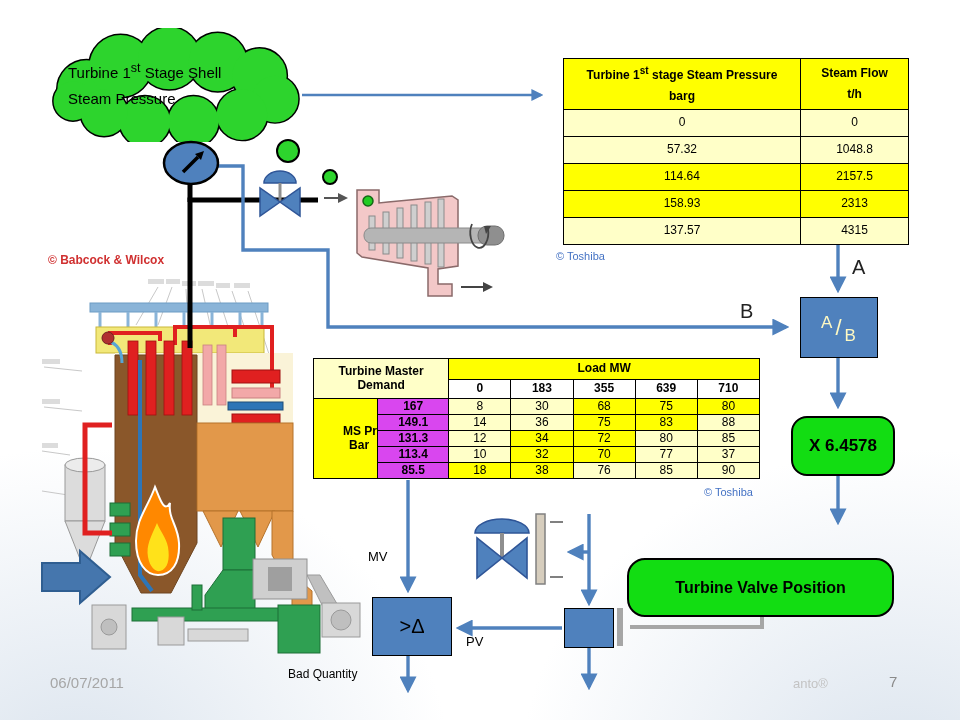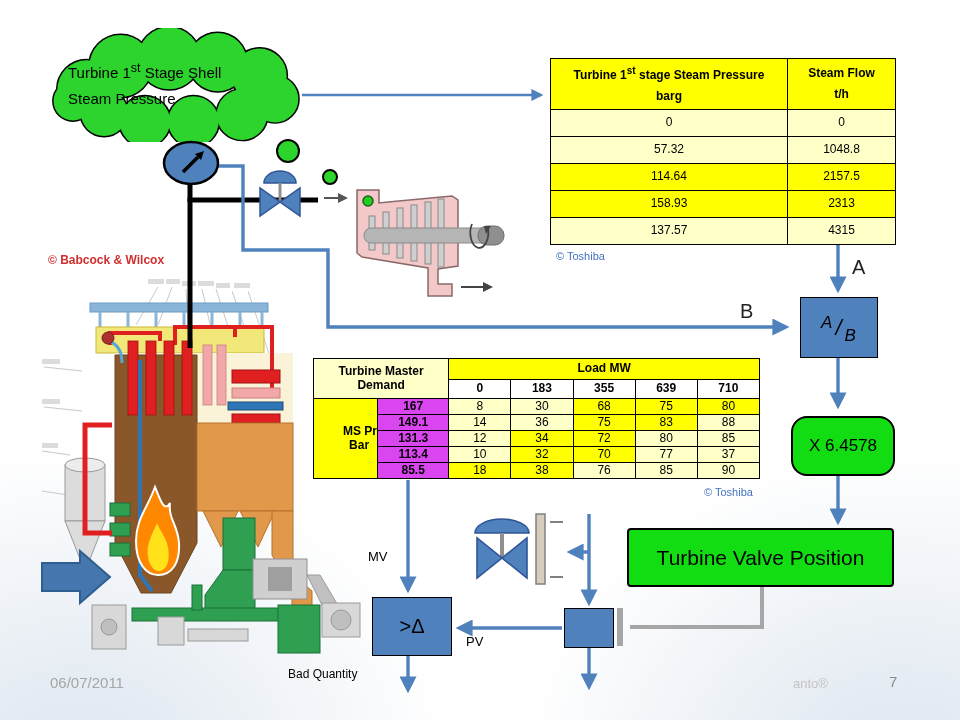--- a/index.html
+++ b/index.html
@@ -26,22 +26,22 @@
   .lt tr.h1 td{height:20px;font-weight:bold;}
   .lt tr.h2 td{height:18px;font-weight:bold;background:#ffffff;}
   .lt td{height:15px;font-size:12px;background:#ffffc8;}
   .lt .corner{background:#ffffc8;font-weight:bold;}
   .lt .loadhdr{background:#ffff00;font-weight:bold;}
   .lt .group{background:#ffff00;font-weight:bold;padding-left:29px;}
   .lt .rowlabel{background:#d946ef;font-weight:bold;}
 
   
   .blue-block{background:#4f81bd;border:1.8px solid #000;display:flex;align-items:center;justify-content:center;}
-  .green-block{background:#12dd12;border:2px solid #000;display:flex;align-items:center;justify-content:center;font-weight:normal;}
-  .divider-text{font-size:17px;color:#000000;letter-spacing:1px;font-style:italic;}
+  .green-block{background:#12dd12;border:2px solid #000;display:flex;align-items:center;justify-content:center;font-weight:bold;}
+  .divider-text{font-size:17px;color:#fef9c3;letter-spacing:1px;}
   .divider-text .num{position:relative;top:-7px;}
   .divider-text .slash{font-size:22px;margin:0 2px;}
   .divider-text .den{position:relative;top:6px;}
 
   .lbl{font-size:13px;color:#000;}
   .biglbl{font-size:20px;color:#222;}
   .credit{font-size:11px;color:#4472c4;}
   .babcock{font-size:12px;color:#d03030;font-weight:bold;}
   .footer{color:#a6a6a6;font-size:15px;}
   .brand{color:#c3c3c3;font-size:13px;}
@@ -276,21 +276,21 @@
       <circle cx="53" cy="21" r="5" fill="#22cc22" stroke="#156615" stroke-width="1.5"></circle>
       <line x1="146" y1="107" x2="170" y2="107" stroke="#444" stroke-width="2"></line>
       <polygon points="178,107 168,102 168,112" fill="#444"></polygon>
     </svg>
   </div>
 
   <div class="abs ui babcock" style="left:48px;top:253px;">© Babcock &amp; Wilcox</div>
   <div class="abs ui credit" style="left:556px;top:250px;">© Toshiba</div>
   <div class="abs ui credit" style="left:704px;top:486px;">© Toshiba</div>
 
-  <table class="pt abs ui" style="left:550px;top:58px;width:345px;">
+  <table class="pt abs ui" style="left:563px;top:58px;width:345px;">
     <colgroup>
         <col style="width:237px">
         <col style="width:108px">
       </colgroup>
     <tbody>
       <tr class="hdr">
         <td>
           <div><span>Turbine 1</span><sup>st</sup><span> stage  Steam Pressure</span></div>
           <div class="unit">barg</div>
         </td>
@@ -398,21 +398,21 @@
   <div class="abs ui biglbl" style="left:740px;top:300px;">B</div>
 
   <div class="abs ui blue-block" style="left:800px;top:297px;width:76px;height:59px;">
     <span class="divider-text">
       <span class="num">A</span><span class="slash">/</span><span class="den">B</span>
     </span>
   </div>
 
   <div class="abs ui green-block" style="left:791px;top:416px;width:100px;height:56px;border-radius:16px;font-size:17px;">X 6.4578</div>
 
-  <div class="abs ui green-block" style="left:627px;top:528px;width:263px;height:55px;border-radius:4px;font-size:21px;">Turbine Valve Position</div>
+  <div class="abs ui green-block" style="left:627px;top:558px;width:263px;height:55px;border-radius:18px;font-size:16px;">Turbine Valve Position</div>
 
   <div class="abs ui lbl" style="left:368px;top:549px;">MV</div>
   <div class="abs ui blue-block" style="left:372px;top:597px;width:78px;height:57px;font-size:20px;">&gt;Δ</div>
   <div class="abs ui lbl" style="left:466px;top:634px;">PV</div>
   <div class="abs ui lbl" style="left:288px;top:667px;font-size:12px;">Bad Quantity</div>
 
   <div class="abs ui" style="left:470px;top:505px;width:100px;height:85px;">
     <svg width="100" height="85" viewBox="0 0 100 85">
       <path d="M5,28 a27,14 0 0 1 54,0 z" fill="#4f81bd" stroke="#2f5597" stroke-width="1.6"></path>
       <line x1="32" y1="28" x2="32" y2="53" stroke="#8f8f8f" stroke-width="4"></line>

